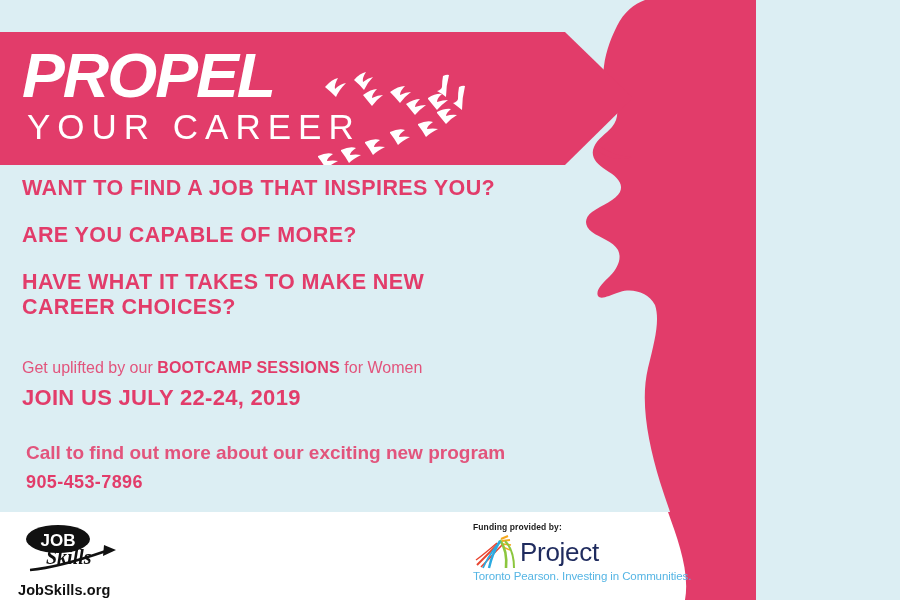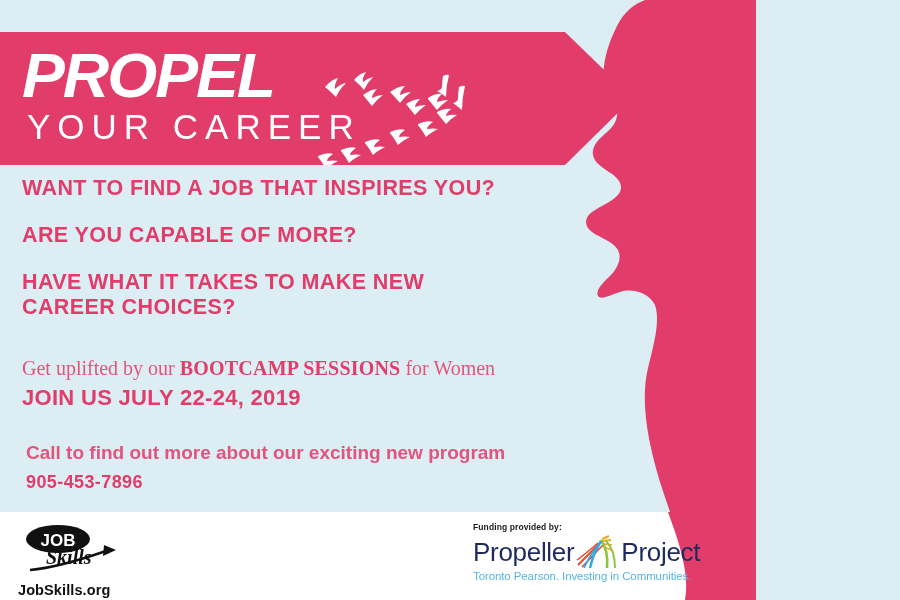--- a/index.html
+++ b/index.html
@@ -60,24 +60,23 @@
     letter-spacing:0.4px;
     line-height:25px;
     margin-bottom:22px;
   }
   .hl.two-line { margin-bottom:0; }
 
   
   .bodycopy { position:absolute; left:22px; top:355px; width:560px; }
   .bc-line1 {
     color:#e2547c;
-    font-size:20px;
+    font-size:16px;
     line-height:26px;
     font-weight:400;
-    font-family:Liberation Serif, serif;
   }
   .bc-line1 b { color:#e23c6a; font-weight:bold; letter-spacing:0.2px; }
   .bc-line2 {
     color:#e23c6a;
     font-size:22px;
     line-height:28px;
     font-weight:bold;
     letter-spacing:0.3px;
     margin-top:3px;
   }
@@ -230,21 +229,20 @@
         <path d="M12,46 C35,44 62,36 88,27" stroke="#111111" stroke-width="2.4" fill="none"></path>
         <polygon points="86,21 98,26 85,32" fill="#111111"></polygon>
       </svg>
     </div>
     <div class="js-org">JobSkills.org</div>
   </div>
 
   <div class="propeller">
     <div class="pp-funding">Funding provided by:</div>
     <div class="pp-wordmark">
-      <span class="pp-word">Propeller</span>
       <span class="pp-glyph">
         <svg viewBox="0 0 44 34" width="44" height="34" aria-hidden="true">
           <path d="M2,30 C10,22 18,14 26,6" stroke="#e8442f" stroke-width="2" fill="none"></path>
           <path d="M6,32 C14,24 21,16 28,9" stroke="#e8442f" stroke-width="1.6" fill="none"></path>
           <path d="M1,25 C8,20 15,14 22,8" stroke="#e8442f" stroke-width="1.4" fill="none"></path>
           <path d="M26,4 L33,1" stroke="#f5a81c" stroke-width="2" fill="none"></path>
           <path d="M27,6 L35,5" stroke="#f5a81c" stroke-width="1.8" fill="none"></path>
           <path d="M28,9 L36,10" stroke="#f5a81c" stroke-width="1.6" fill="none"></path>
           <path d="M28,12 L35,15" stroke="#f5a81c" stroke-width="1.4" fill="none"></path>
           <path d="M25,5 C30,12 32,22 31,33" stroke="#8cc63e" stroke-width="2.6" fill="none"></path>

